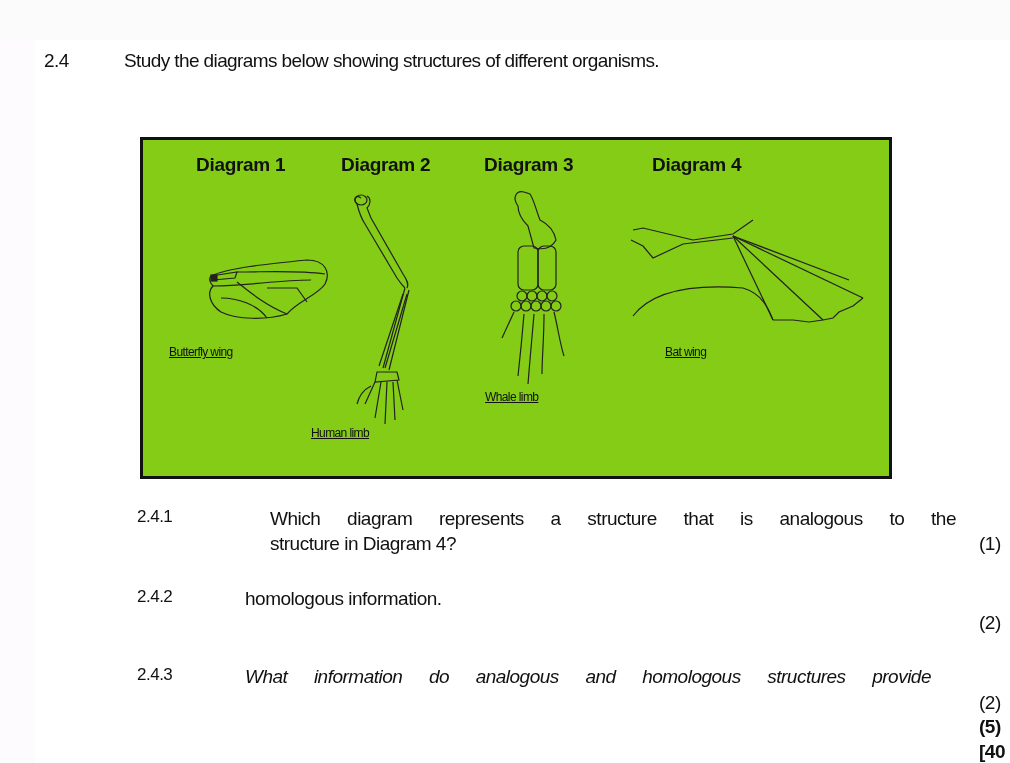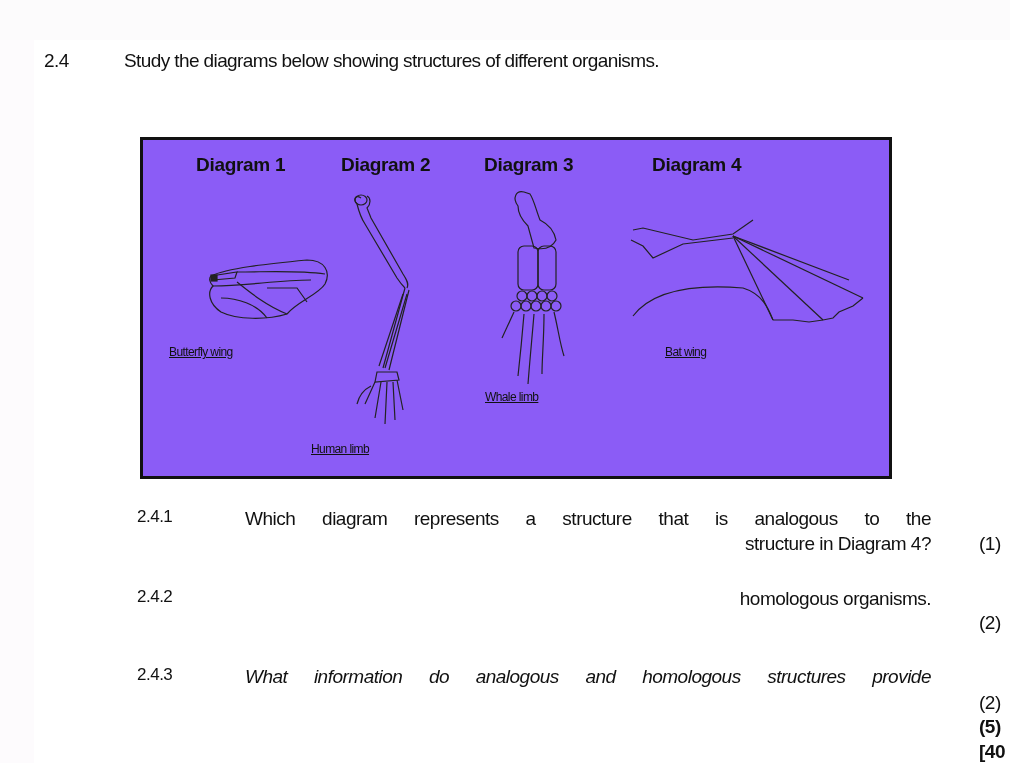--- a/index.html
+++ b/index.html
@@ -9,28 +9,28 @@
     font-family:"Liberation Sans", sans-serif;
     color:#111;
   }
   .page-bg { position:absolute; left:0; top:0; width:1010px; height:40px; background:#fcfbfc; }
   .page { position:absolute; left:34px; top:40px; width:976px; height:723px; background:#ffffff; }
   .abs { position:absolute; white-space:nowrap; }
   .q-num { font-size:19px; letter-spacing:-0.6px; }
   .q-text { font-size:19px; letter-spacing:-0.6px; }
   .figure {
     position:absolute; left:140px; top:137px; width:752px; height:342px;
-    border:3px solid #111; box-sizing:border-box; background:#8b5cf6;
+    border:3px solid #111; box-sizing:border-box; background:#84cc16;
   }
   .diag-title { position:absolute; font-size:19px; font-weight:bold; letter-spacing:-0.3px; white-space:nowrap; }
   .caption { position:absolute; font-size:12px; letter-spacing:-0.6px; white-space:nowrap;text-decoration:underline; }
   .sub-num { position:absolute; left:137px; font-size:17px; letter-spacing:-0.5px; }
   .sub-text { position:absolute; left:245px; width:686px; font-size:19px; line-height:25px; letter-spacing:-0.5px; }
   .sub-text .l1 { display:block; text-align:justify; text-align-last:justify; }
-  .sub-text .l2 { display:block;text-align:right; }
+  .sub-text .l2 { display:block; }
   .mark { position:absolute; left:979px; font-size:19px; letter-spacing:-0.5px; }
   .bold { font-weight:bold; }
   svg { position:absolute; overflow:visible; }
 </style>
 </head>
 <body>
 
 <div class="page-bg"></div>
 <div class="page"></div>
 
@@ -62,21 +62,21 @@
       <path d="M20 8 C 14 4, 12 10, 16 14 C 18 22, 20 28, 24 34 L 56 88 C 60 94, 62 96, 64 98"></path>
       <path d="M26 6 C 30 8, 30 14, 26 18 L 30 28 L 62 84 C 66 90, 68 94, 66 98"></path>
       <path d="M64 98 L 42 178 M 68 100 L 48 180"></path>
       <path d="M62 104 L 38 176 M 66 104 L 44 178"></path>
       <path d="M36 182 L 56 182 L 58 190 L 34 192 Z"></path>
       <path d="M34 192 L 24 214 M 40 192 L 34 228 M 46 192 L 44 234 M 52 192 L 54 230 M 56 190 L 62 220"></path>
       <path d="M30 196 C 22 200, 18 206, 16 214"></path>
       <ellipse cx="20" cy="10" rx="6" ry="5"></ellipse>
     </g>
   </svg>
-  <div class="caption" style="left:168px; top:302px;">Human limb</div>
+  <div class="caption" style="left:168px; top:286px;">Human limb</div>
 
   <svg style="left:345px; top:48px;" width="100" height="200" viewBox="0 0 100 200">
     <g fill="none" stroke="#222" stroke-width="1.2">
       <path d="M36 4 C 28 2, 24 10, 30 18 C 30 26, 34 32, 40 38 L 46 60 C 56 62, 64 60, 68 52 C 66 42, 60 36, 52 32 C 48 22, 46 12, 42 6 Z"></path>
       <rect x="30" y="58" width="20" height="44" rx="6"></rect>
       <rect x="50" y="58" width="18" height="44" rx="6"></rect>
       <g>
         <circle cx="34" cy="108" r="5"></circle>
           <circle cx="44" cy="108" r="5"></circle>
           <circle cx="54" cy="108" r="5"></circle>
@@ -105,29 +105,29 @@
       <path d="M110 26 L 150 110"></path>
       <path d="M110 26 L 226 70"></path>
       <path d="M240 88 L 230 96 L 216 102 L 210 108 L 200 110 L 186 112 L 170 110 L 150 110"></path>
       <path d="M10 106 C 30 80, 70 74, 120 78 C 140 84, 146 100, 150 110"></path>
     </g>
   </svg>
   <div class="caption" style="left:522px; top:205px;">Bat wing</div>
 </div>
 
 <div class="sub-num" style="top:507px;">2.4.1</div>
-<div class="sub-text" style="top:506px;">
+<div class="sub-text" style="top:506px;margin-left:25px;">
   <span class="l1">Which diagram represents a structure that is analogous to the</span>
   <span class="l2">structure in Diagram 4?</span>
 </div>
 <div class="mark" style="top:533px;">(1)</div>
 
 <div class="sub-num" style="top:587px;">2.4.2</div>
 <div class="sub-text" style="top:586px;">
-  <span class="l2">homologous organisms.</span>
+  <span class="l2">homologous information.</span>
 </div>
 <div class="mark" style="top:612px;">(2)</div>
 
 <div class="sub-num" style="top:665px;">2.4.3</div>
 <div class="sub-text" style="top:664px;font-style:italic;">
   <span class="l1">What information do analogous and homologous structures provide</span>
 </div>
 <div class="mark" style="top:692px;">(2)</div>
 
 <div class="mark bold" style="top:716px;">(5)</div>

